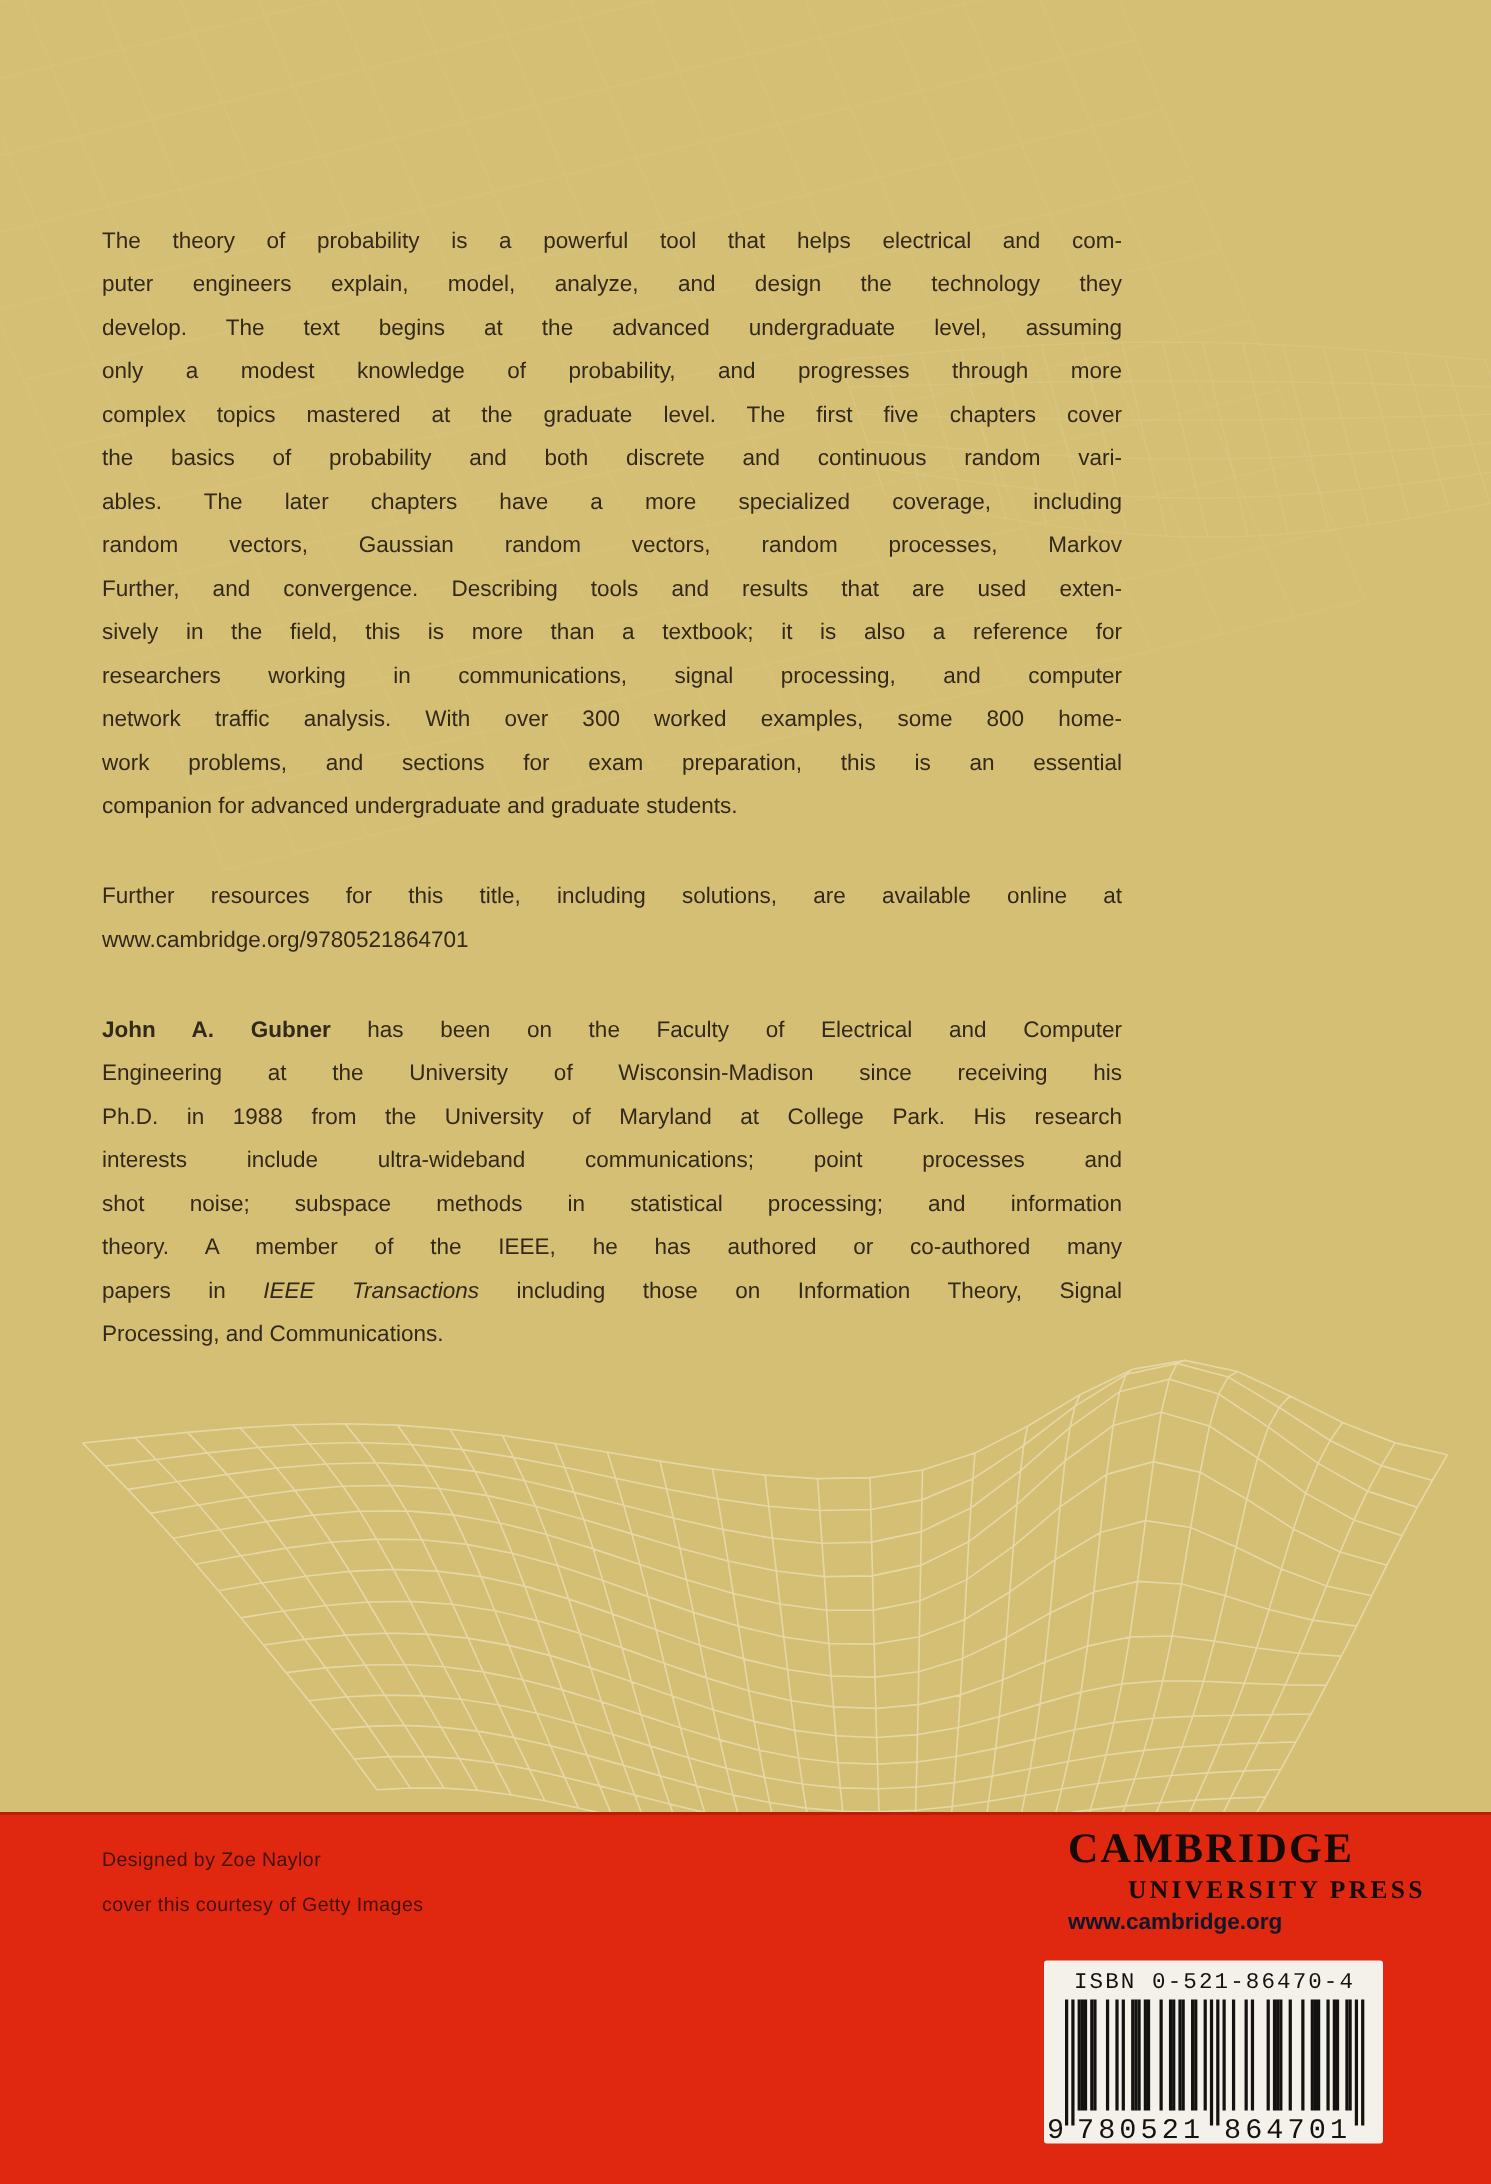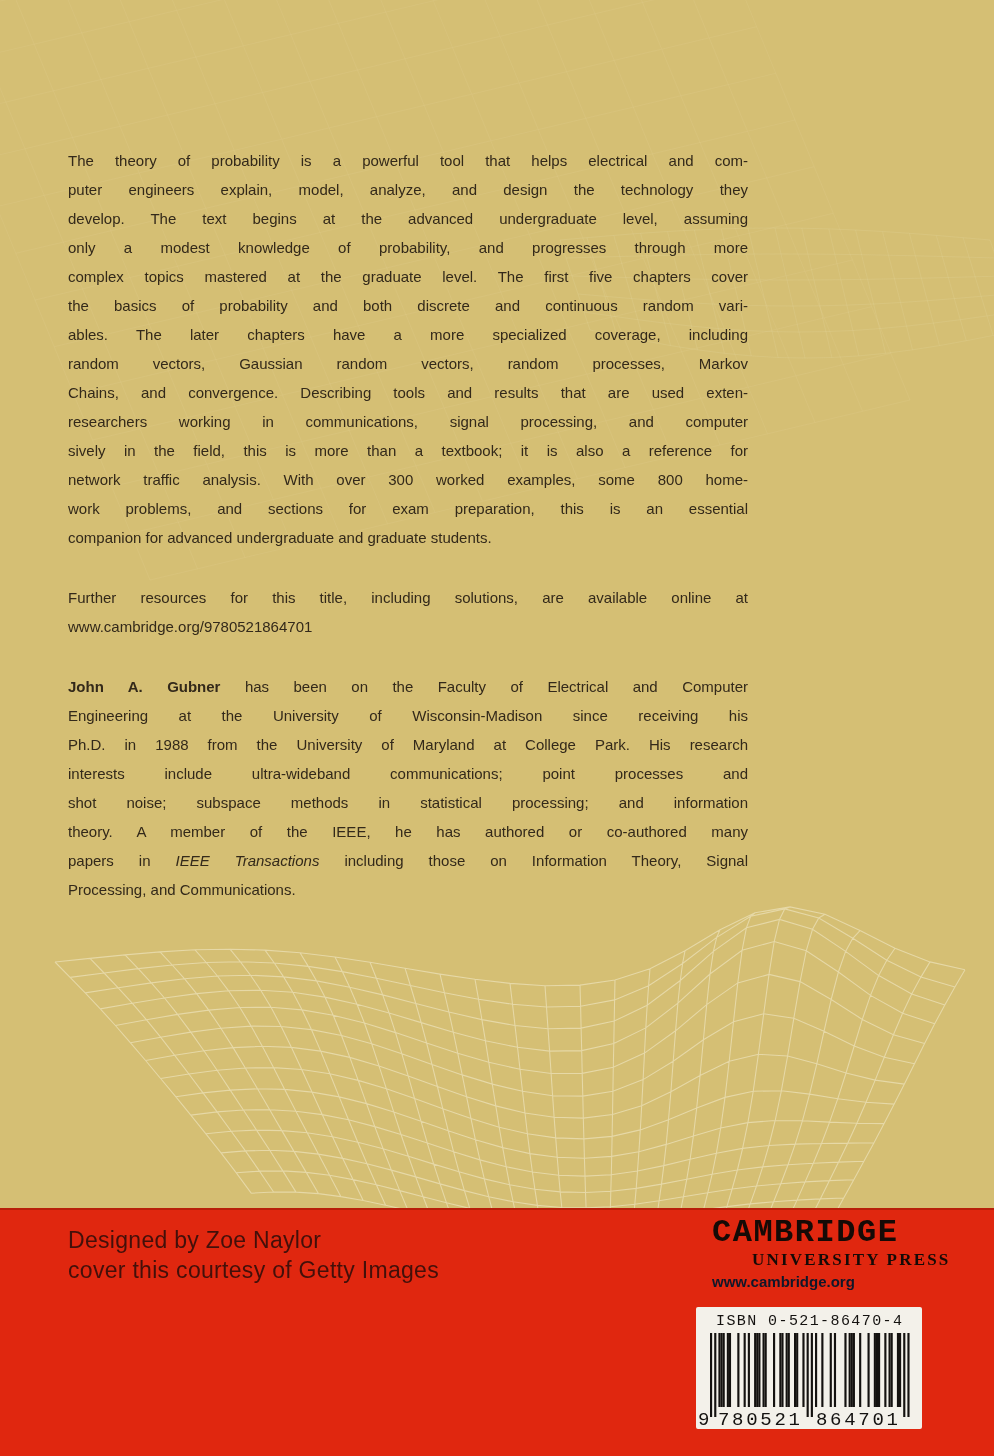--- a/index.html
+++ b/index.html
@@ -22,27 +22,27 @@
   .jline strong{font-weight:bold;}
   .jline em{font-style:italic;}
   .red-band{
     position:absolute;left:0;top:1208px;width:994px;height:248px;
     background:#e0270f;
     border-top:2px solid rgba(110,15,2,0.35);
     box-sizing:border-box;
   }
   .credits{
     position:absolute;left:68px;top:15px;
-    color:#43100a;font-size:23px;line-height:30px;
+    color:#43100a;font-size:13px;line-height:30px;
     letter-spacing:0.3px;
   }
   .publisher{position:absolute;left:712px;top:6px;color:#150a06;}
   .cam-line1{
-    font-family:Liberation Mono, monospace;font-weight:bold;
-    font-size:32px;line-height:34px;letter-spacing:1.5px;
+    font-family:Liberation Serif, serif;font-weight:bold;
+    font-size:28px;line-height:34px;letter-spacing:1.5px;
   }
   .cam-line2{
     font-family:"Liberation Serif", serif;font-weight:bold;
     font-size:17px;line-height:20px;letter-spacing:2.2px;margin-left:40px;
   }
   .cam-site{
     font-family:"Liberation Sans", sans-serif;font-weight:bold;
     font-size:15px;line-height:18px;margin-top:3px;color:#0f172a;
   }
   .barcode-box{
@@ -65,23 +65,23 @@
   <div class="textcol">
     <div class="para">
         <div class="jline">The theory of probability is a powerful tool that helps electrical and com-</div>
         <div class="jline">puter engineers explain, model, analyze, and design the technology they</div>
         <div class="jline">develop. The text begins at the advanced undergraduate level, assuming</div>
         <div class="jline">only a modest knowledge of probability, and progresses through more</div>
         <div class="jline">complex topics mastered at the graduate level. The first five chapters cover</div>
         <div class="jline">the basics of probability and both discrete and continuous random vari-</div>
         <div class="jline">ables. The later chapters have a more specialized coverage, including</div>
         <div class="jline">random vectors, Gaussian random vectors, random processes, Markov</div>
-        <div class="jline">Chains, and convergence. Describing tools and results that are used exten-</div>
+        <div class="jline">Further, and convergence. Describing tools and results that are used exten-</div>
+        <div class="jline">sively in the field, this is more than a textbook; it is also a reference for</div>
         <div class="jline">researchers working in communications, signal processing, and computer</div>
-        <div class="jline">sively in the field, this is more than a textbook; it is also a reference for</div>
         <div class="jline">network traffic analysis. With over 300 worked examples, some 800 home-</div>
         <div class="jline">work problems, and sections for exam preparation, this is an essential</div>
         <div class="jline last">companion for advanced undergraduate and graduate students.</div>
       </div>
     <div class="para">
         <div class="jline">Further resources for this title, including solutions, are available online at</div>
         <div class="jline last">www.cambridge.org/9780521864701</div>
       </div>
     <div class="para">
         <div class="jline"><strong>John A. Gubner</strong> has been on the Faculty of Electrical and Computer</div>

